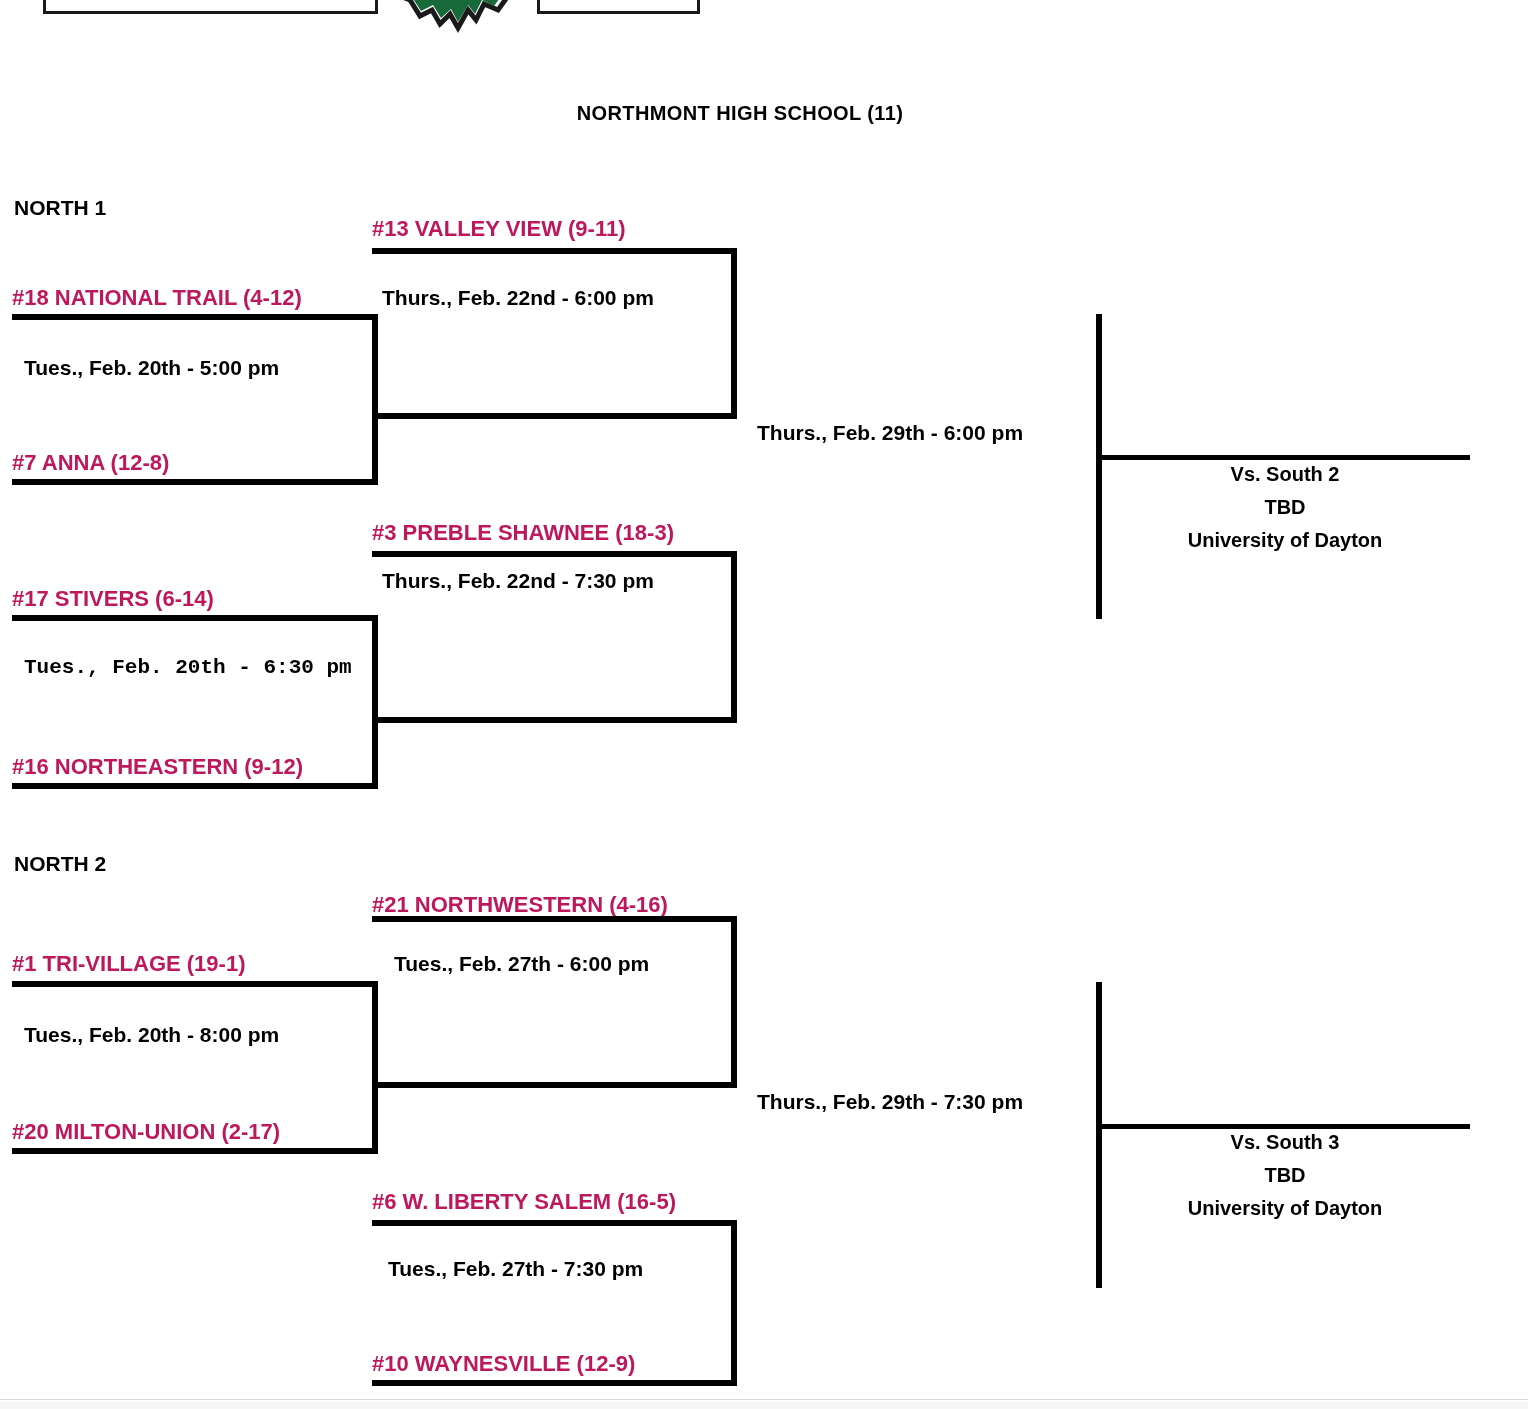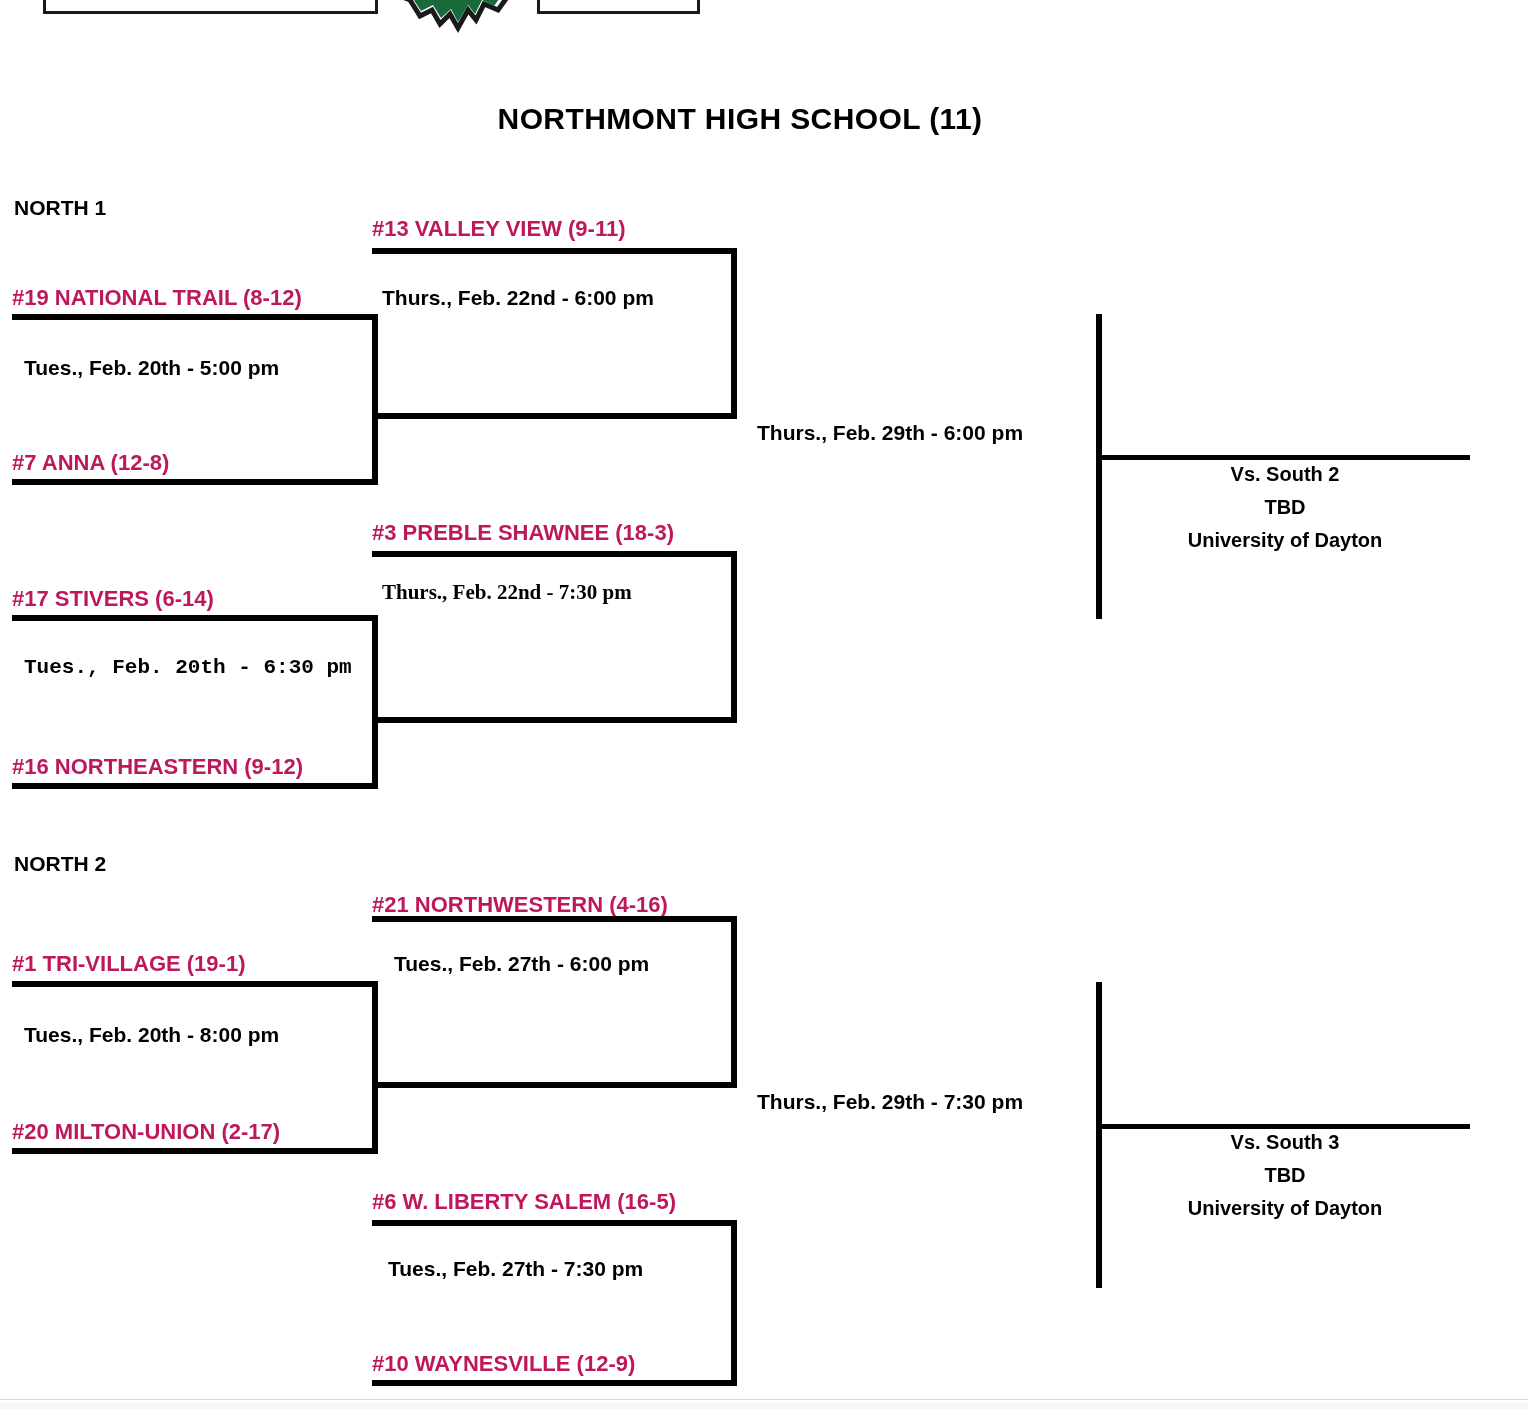--- a/index.html
+++ b/index.html
@@ -38,21 +38,21 @@
     height: 72px;
   }
 
   
   #school-title {
     position: absolute;
     left: 0;
     top: 102px;
     width: 1480px;
     text-align: center;
-    font-size: 30px;
+    font-size: 20px;
     font-weight: bold;
     letter-spacing: 0.4px;
     color: #000;
   }
   .region-label {
     position: absolute;
     font-size: 21px;
     font-weight: bold;
     color: #000;
     white-space: nowrap;
@@ -137,21 +137,21 @@
 
   <div class="hdr-box" id="hdr-box-right"></div>
 
   <div id="school-title">NORTHMONT HIGH SCHOOL (11)</div>
 
   <div class="region-label" id="region-north-1">NORTH 1</div>
 
   <div class="team" style="left:372px; top:216px;">#13  VALLEY VIEW (9-11)</div>
   <div class="hline" style="left:372px; top:248px; width:365px;"></div>
 
-  <div class="team" style="left:12px; top:285px;">#19 NATIONAL TRAIL (8-12)</div>
+  <div class="team" style="left:12px; top:285px;">#18 NATIONAL TRAIL (4-12)</div>
   <div class="hline" style="left:12px; top:314px; width:366px;"></div>
 
   <div class="gametime" style="left:24px; top:355px;">Tues., Feb. 20th - 5:00 pm</div>
 
   <div class="team" style="left:12px; top:450px;">#7 ANNA (12-8)</div>
   <div class="hline" style="left:12px; top:479px; width:366px;"></div>
 
   <div class="vline" style="left:372px; top:314px; height:171px;"></div>
 
   <div class="gametime" style="left:382px; top:285px;">Thurs., Feb. 22nd - 6:00 pm</div>
@@ -164,21 +164,21 @@
   <div class="team" style="left:12px; top:586px;">#17  STIVERS (6-14)</div>
   <div class="hline" style="left:12px; top:615px; width:366px;"></div>
 
   <div class="gametime" style="left:24px; top:655px;font-family:Liberation Mono, monospace;">Tues., Feb. 20th - 6:30 pm</div>
 
   <div class="team" style="left:12px; top:754px;">#16  NORTHEASTERN (9-12)</div>
   <div class="hline" style="left:12px; top:783px; width:366px;"></div>
 
   <div class="vline" style="left:372px; top:615px; height:173px;"></div>
 
-  <div class="gametime" style="left:382px; top:580px;font-family:Liberation Serif, serif;">Thurs., Feb. 22nd - 7:30 pm</div>
+  <div class="gametime" style="left:382px; top:568px;">Thurs., Feb. 22nd - 7:30 pm</div>
   <div class="hline" style="left:372px; top:717px; width:365px;"></div>
   <div class="vline" style="left:731px; top:551px; height:172px;"></div>
 
   <div class="gametime" style="left:757px; top:420px;">Thurs., Feb. 29th - 6:00 pm</div>
   <div class="vline" style="left:1096px; top:314px; height:305px;"></div>
   <div class="stub" style="left:1096px; top:455px; width:374px;"></div>
 
   <div class="advance" style="left:1100px; top:458px; width:370px;">
     <div>Vs. South 2</div>
     <div>TBD</div>

